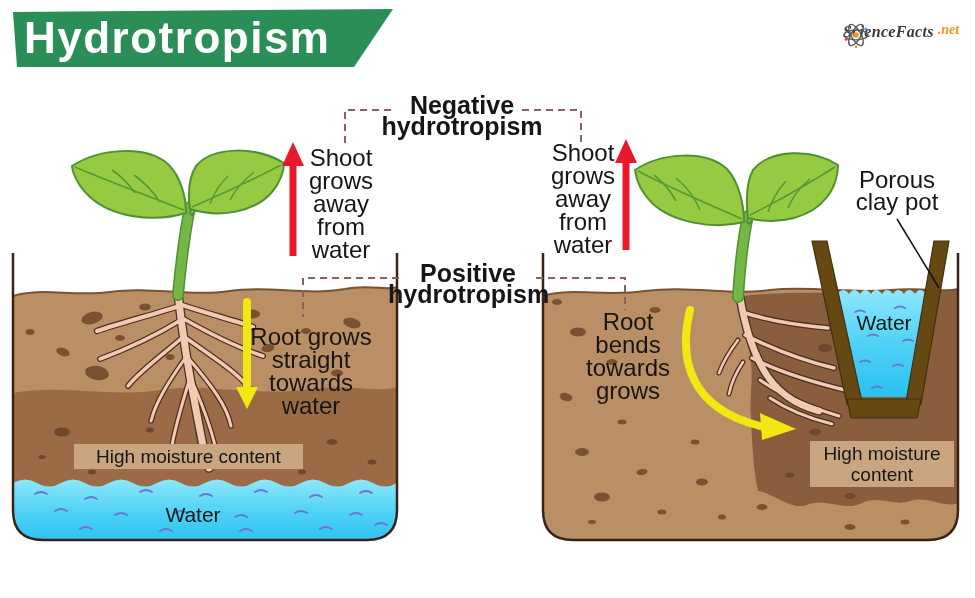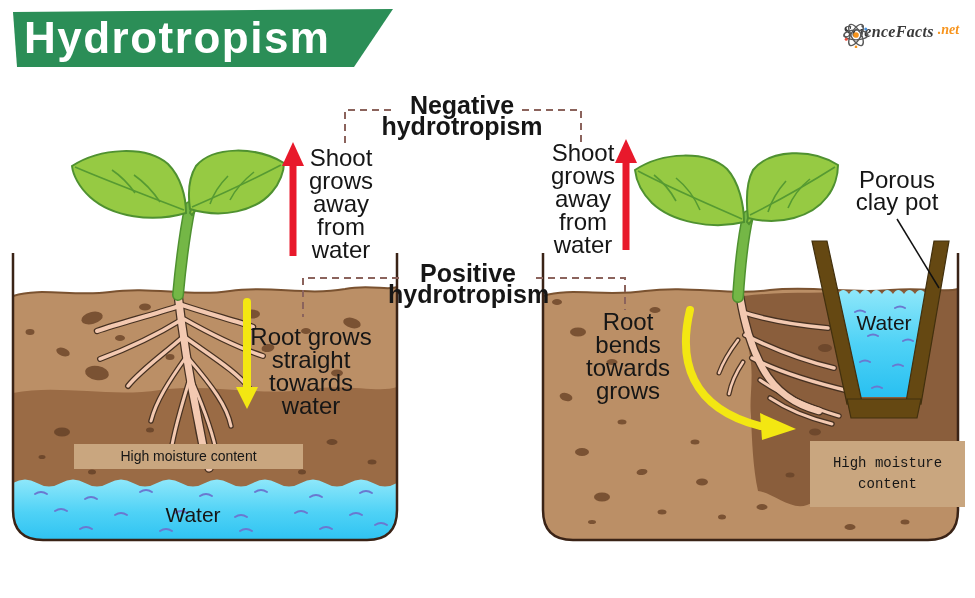--- a/index.html
+++ b/index.html
@@ -17,21 +17,21 @@
   
   .logo{position:absolute;left:843px;top:22px;display:flex;align-items:center;gap:4px;}
   .logo .brand{font-family:"Liberation Serif",serif;font-style:italic;font-weight:bold;
                font-size:16px;color:#3a3a3a;letter-spacing:.3px;}
   .logo .tld{font-family:"Liberation Serif",serif;font-style:italic;font-weight:bold;
              font-size:14px;color:var(--c-logo-orange,#f7941d);align-self:flex-end;margin-bottom:3px;}
 
   
   .lbl{position:absolute;white-space:pre-line;text-align:center;font-size:24px;line-height:23px;}
   .lbl.hdr{font-weight:bold;font-size:25px;line-height:21px;}
-  .lbl.box{background:var(--c-label-box,#c9a67f);font-size:14px;}
+  .lbl.box{background:var(--c-label-box,#c9a67f);font-size:19px;}
 
   
   .f-soil-light{fill:var(--c-soil-light,#bb8f66);}
   .f-soil-dark{fill:var(--c-soil-dark,#9a6b45);}
   .f-blob{fill:var(--c-soil-wet,#8a5e3c);}
   .f-spot{fill:var(--c-soil-spot,#7a5233);}
   .f-spot-d{fill:var(--c-soil-spot-dark,#6e482c);}
   .s-wall{fill:none;stroke:#3a2316;stroke-width:2.5;}
   .s-soil-edge{fill:none;stroke:#7a5230;stroke-width:2;}
   .s-dash{fill:none;stroke:var(--c-dashed-connector,#8b635c);stroke-width:2;stroke-dasharray:7 5;}
@@ -335,20 +335,20 @@
 water</div>
 <div class="lbl" style="left:249px;top:313px;width:124px;margin-top:12px;">Root grows
 straight
 towards
 water</div>
 <div class="lbl" style="left:578px;top:310px;width:100px;">Root
 bends
 towards
 grows</div>
 <div class="lbl box" style="left:74px;top:444px;width:229px;line-height:25px;">High moisture content</div>
-<div class="lbl box" style="left:810px;top:441px;width:155px;line-height:21px;padding:12px 0;font-family:Liberation Mono, monospace;">High moisture
+<div class="lbl box" style="left:810px;top:441px;width:144px;line-height:21px;padding:2px 0;">High moisture
 content</div>
 <div class="lbl" style="left:148px;top:503px;width:90px;font-size:21px;">Water</div>
 <div class="lbl" style="left:844px;top:311px;width:80px;font-size:21px;">Water</div>
 <div class="lbl" style="left:839px;top:169px;width:116px;line-height:22px;">Porous
 clay pot</div>
 
 </div>
 
 </body></html>

